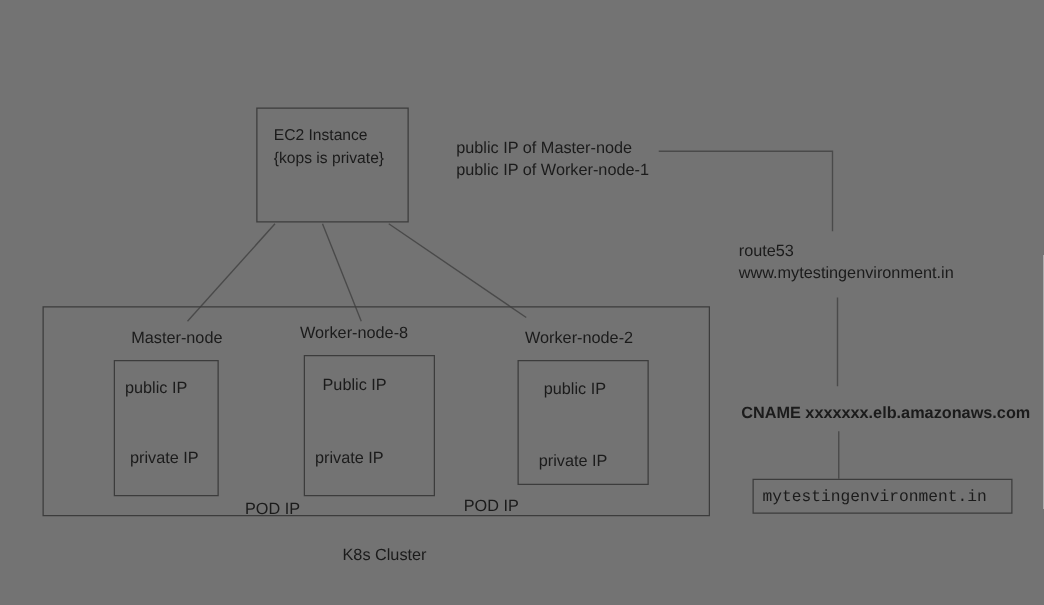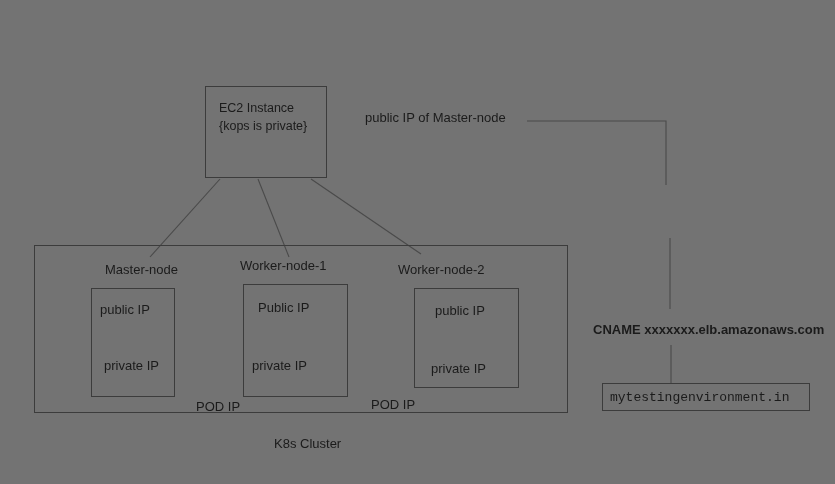--- a/index.html
+++ b/index.html
@@ -56,21 +56,21 @@
   #master-title { left: 105px; top: 261px; }
   #master-box { left: 91px; top: 288px; width: 84px; height: 109px; }
   #master-public { left: 100px; top: 301px; }
   #master-private { left: 104px; top: 357px; }
 
   #worker1-title { left: 240px; top: 257px; }
   #worker1-box { left: 243px; top: 284px; width: 105px; height: 113px; }
   #worker1-public { left: 258px; top: 299px; }
   #worker1-private { left: 252px; top: 357px; }
 
-  #worker2-title { left: 398px; top: 261px; text-align: right; }
+  #worker2-title { left: 420px; top: 261px; text-align: right; }
   #worker2-box { left: 414px; top: 288px; width: 105px; height: 100px; }
   #worker2-public { left: 435px; top: 302px; }
   #worker2-private { left: 431px; top: 360px; }
 
   #podip-1 { left: 196px; top: 398px; }
   #podip-2 { left: 371px; top: 396px; }
 
   
   #route53-label { left: 591px; top: 192px; line-height: 17px; }
   #cname-label { left: 593px; top: 321px; font-weight: bold; }
@@ -95,43 +95,44 @@
 
       <line x1="670" y1="238" x2="670" y2="309"></line>
 
       <line x1="671" y1="345" x2="671" y2="383"></line>
     </g>
   </svg>
 
   <div class="box" id="ec2-box"></div>
   <div class="txt" id="ec2-label"><span>EC2 Instance</span><br><span>{kops is private}</span></div>
 
-  <div class="txt" id="public-ip-list"><span>public IP of Master-node</span><br><br></div>
+  <div class="txt" id="public-ip-list"><span>public IP of Master-node</span><br><span>public IP of Worker-node-1</span><br></div>
 
   <div class="box" id="cluster-box"></div>
 
   <div class="txt" id="master-title">Master-node</div>
   <div class="box" id="master-box"></div>
   <div class="txt" id="master-public">public IP</div>
   <div class="txt" id="master-private">private IP</div>
 
-  <div class="txt" id="worker1-title">Worker-node-1</div>
+  <div class="txt" id="worker1-title">Worker-node-8</div>
   <div class="box" id="worker1-box"></div>
   <div class="txt" id="worker1-public">Public IP</div>
   <div class="txt" id="worker1-private">private IP</div>
 
   <div class="txt" id="worker2-title">Worker-node-2</div>
   <div class="box" id="worker2-box"></div>
   <div class="txt" id="worker2-public">public IP</div>
   <div class="txt" id="worker2-private">private IP</div>
 
   <div class="txt" id="podip-1">POD IP</div>
   <div class="txt" id="podip-2">POD IP</div>
 
   <div class="txt" id="cluster-caption">K8s Cluster</div>
 
+  <div class="txt" id="route53-label"><span>route53</span><br><span>www.mytestingenvironment.in</span></div>
 
   <div class="txt" id="cname-label">CNAME xxxxxxx.elb.amazonaws.com</div>
 
   <div class="box" id="domain-box"></div>
   <div class="txt" id="domain-label">mytestingenvironment.in</div>
 
 </div>
 
 </body></html>

